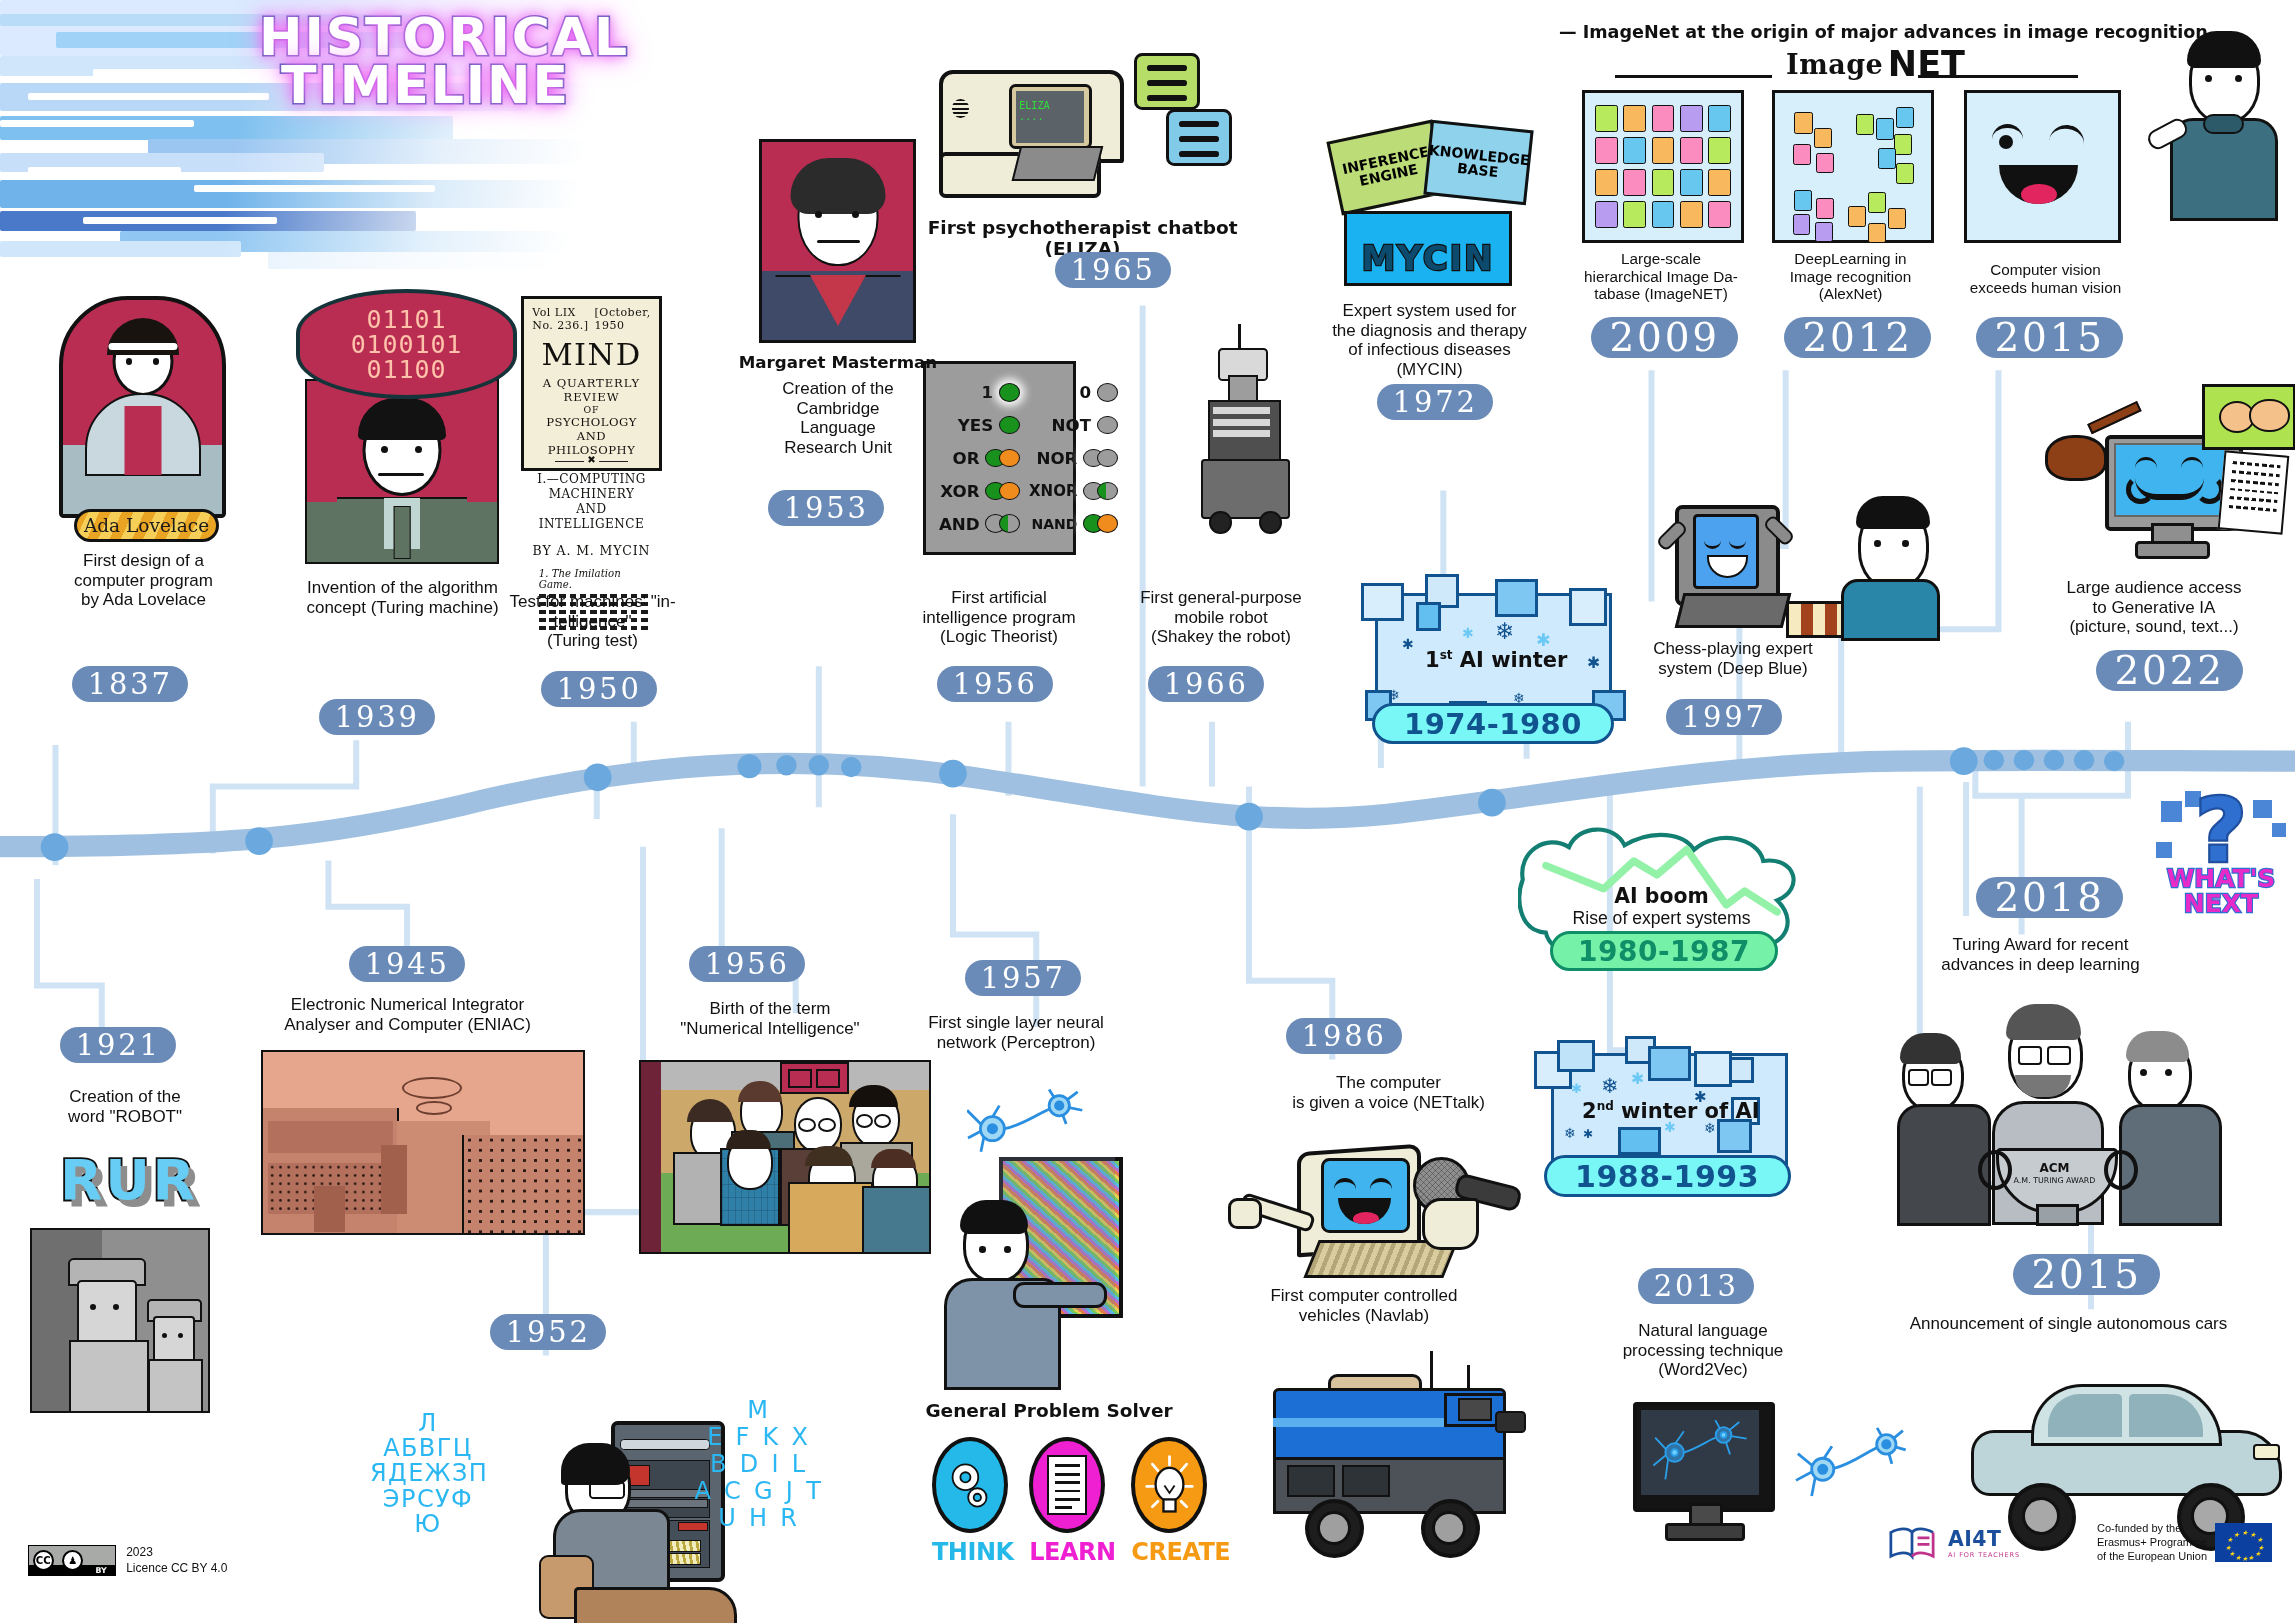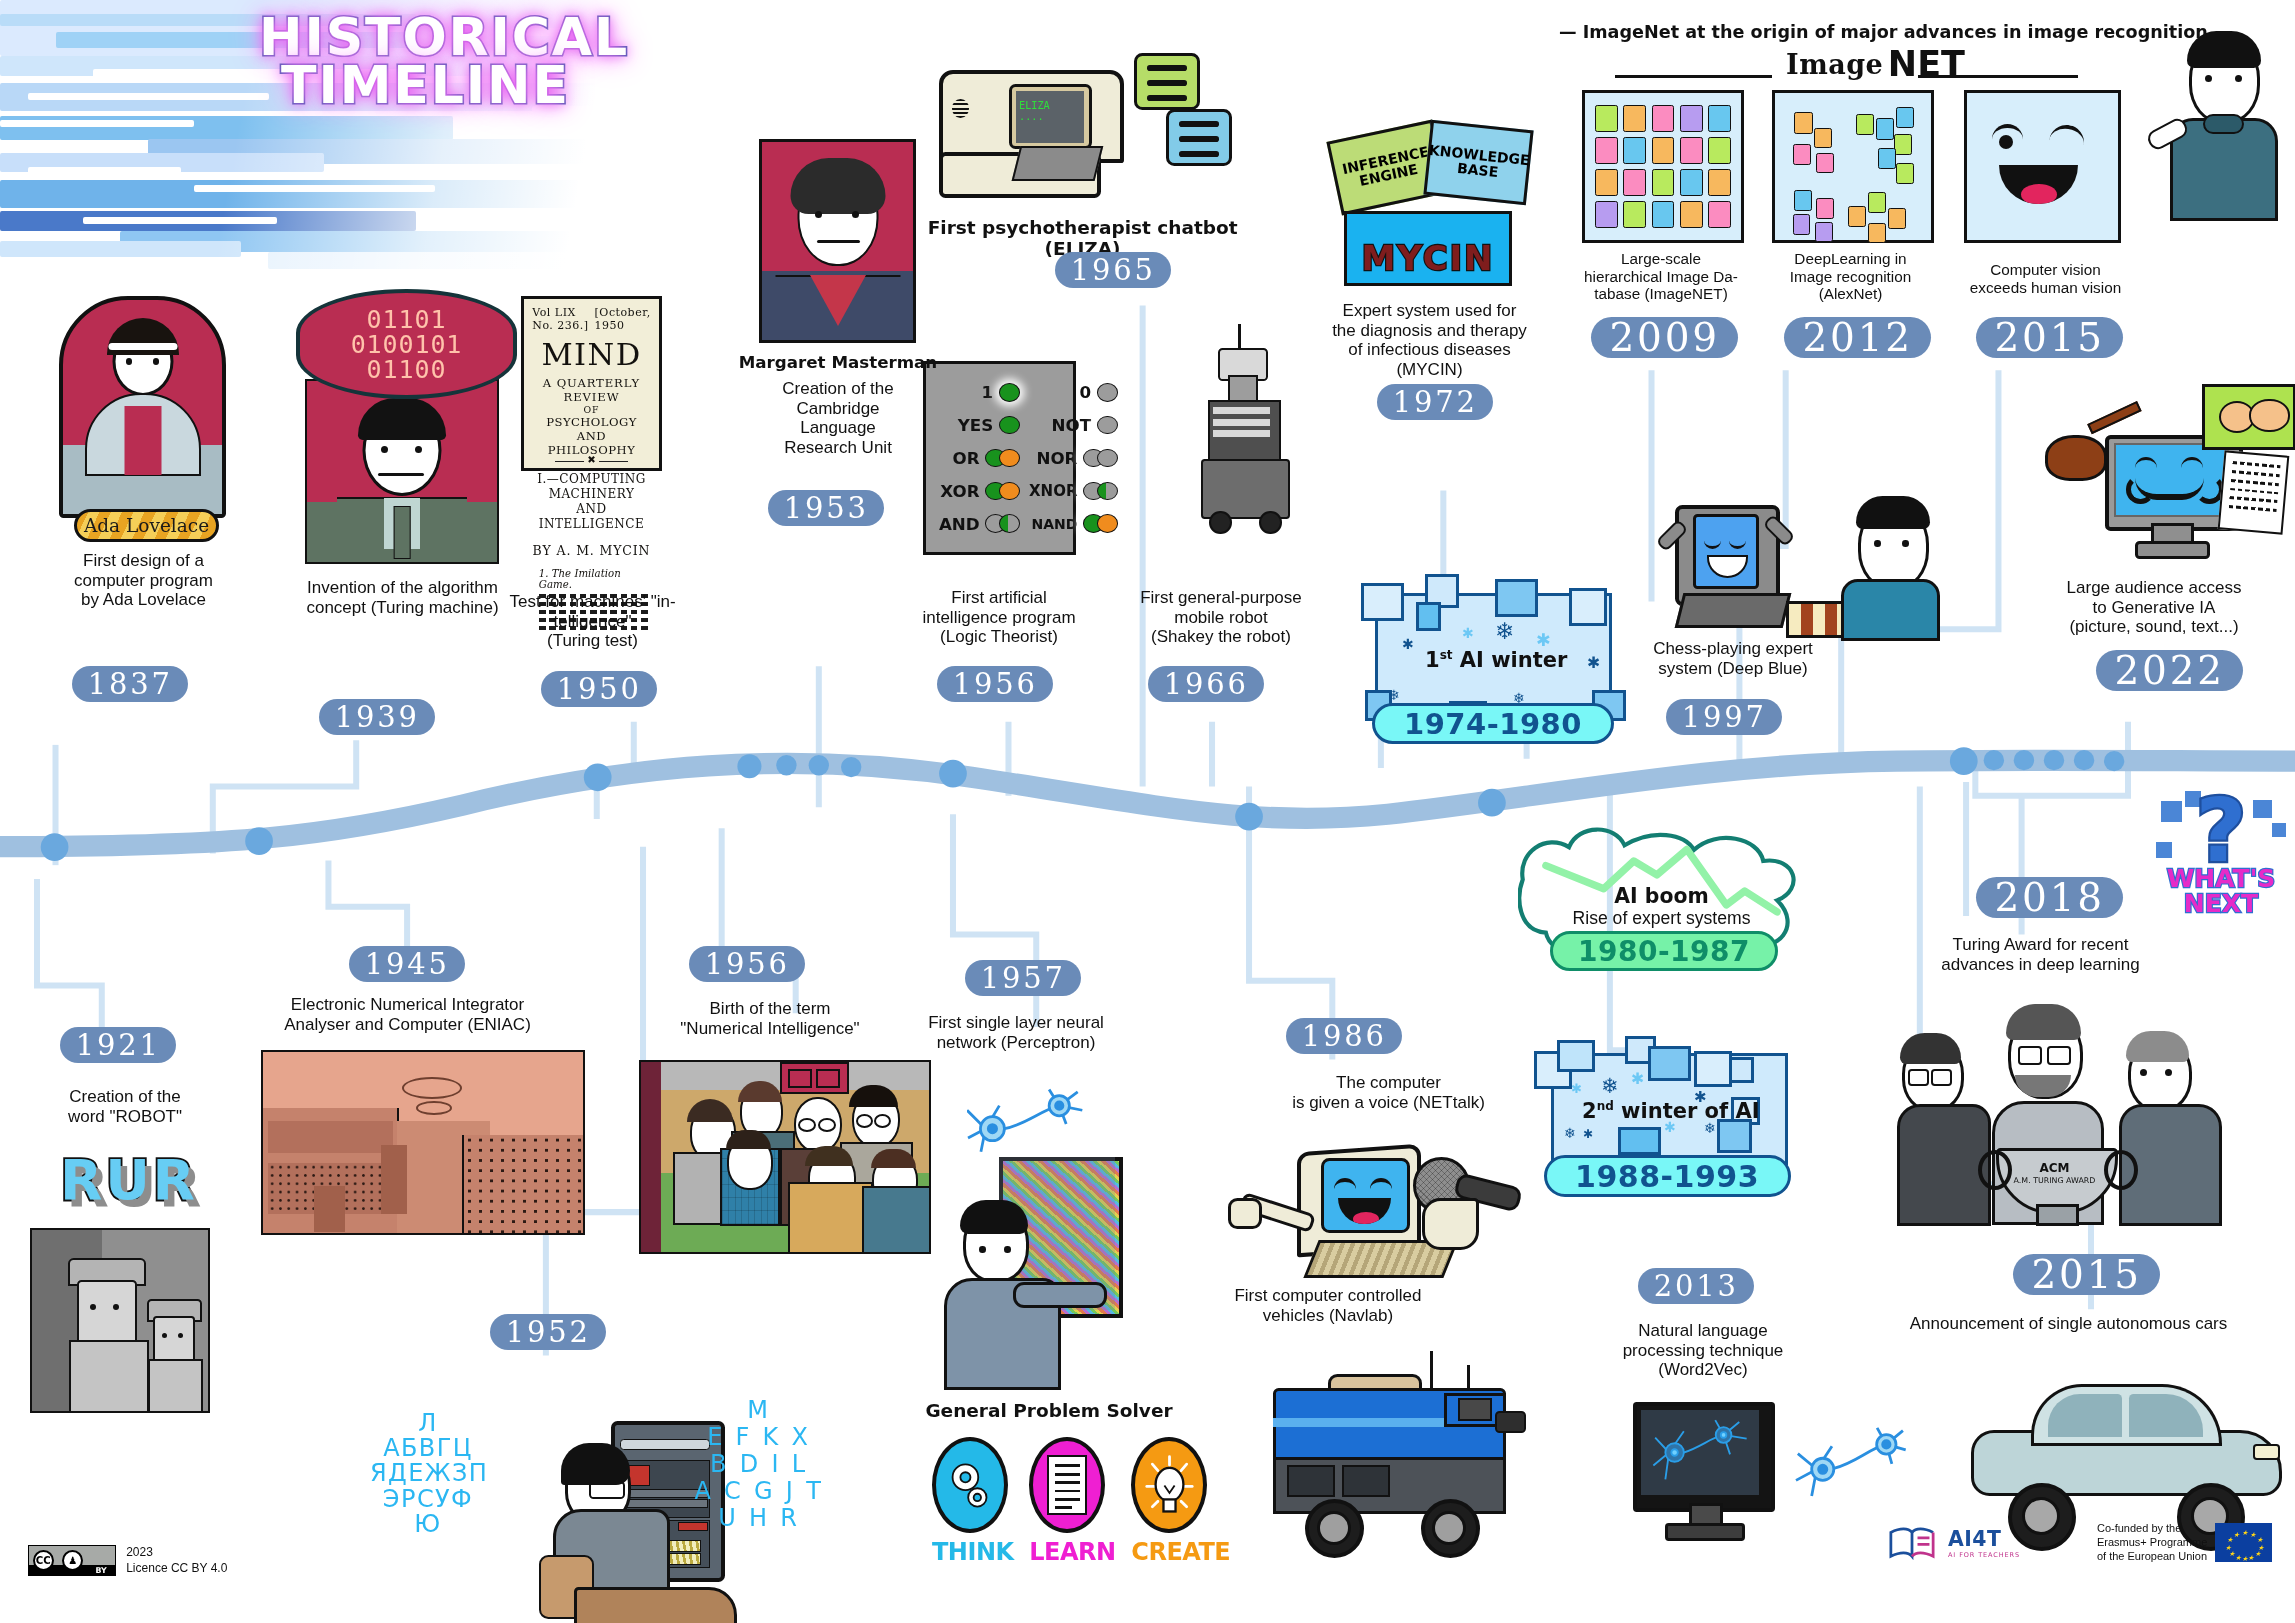--- a/index.html
+++ b/index.html
@@ -108,21 +108,21 @@
 
   
   .eliza{position:absolute;z-index:4;}
   .bub{position:absolute;border:3.7px solid #111;border-radius:8.3px;z-index:5;}
   .bub .ln{height:5.6px;background:#111;border-radius:2.8px;margin:10.2px 14px;}
 
   
   .mycin-card{position:absolute;border:3.2px solid #111;z-index:5;display:flex;align-items:center;justify-content:center;
      font-family:"DejaVu Sans",sans-serif;font-weight:bold;text-align:center;line-height:1.05;}
   .mycin-main{position:absolute;background:#1ab2f0;border:3.7px solid #111;z-index:5;display:flex;align-items:center;justify-content:center;}
-  .mycin-main span{font-family:"DejaVu Sans",sans-serif;font-weight:bold;font-size:34px;color:#7f1d1d;-webkit-text-stroke:2.3px #111;paint-order:stroke fill;letter-spacing:1.9px;margin-top:19px;}
+  .mycin-main span{font-family:"DejaVu Sans",sans-serif;font-weight:bold;font-size:34px;color:#0c4a6e;-webkit-text-stroke:2.3px #111;paint-order:stroke fill;letter-spacing:1.9px;margin-top:19px;}
 
   
   .shakey{position:absolute;z-index:4;}
 
   
   .in-head{position:absolute;font-family:"DejaVu Sans",sans-serif;font-weight:bold;font-size:17.6px;color:#111;white-space:nowrap;z-index:6;}
   .in-logo{position:absolute;z-index:6;display:flex;align-items:center;gap:4.6px;}
   .in-logo .im{font-family:"DejaVu Serif",serif;font-weight:bold;font-size:27px;color:#111;letter-spacing:0.5px;}
   .in-logo .net{font-family:"DejaVu Sans",sans-serif;font-weight:bold;font-size:35px;color:#111;}
   .in-rule{position:absolute;height:3.2px;background:#111;z-index:6;}
@@ -860,21 +860,21 @@
     </div>
     <div style="position:absolute;left:83px;top:111px;width:134px;height:32px;background:#d9cda0;border:3.7px solid #111;transform:skewX(-22deg);
       background-image:repeating-linear-gradient(90deg,#b5a678 0 4.6px,#d9cda0 4.6px 10.2px);"></div>
     <div style="position:absolute;left:11.6px;top:74px;width:69px;height:13px;background:#efecd8;border:3.2px solid #111;border-radius:7.4px;transform:rotate(18deg);"></div>
     <div style="position:absolute;left:0px;top:69px;width:28px;height:25px;background:#efecd8;border:3.2px solid #111;border-radius:9.3px;"></div>
     <div style="position:absolute;left:185px;top:28px;width:51px;height:51px;background:#8e8e8e;border:3.7px solid #111;border-radius:50%;
       background-image:repeating-linear-gradient(45deg,rgba(0,0,0,.25) 0 0.9px,transparent 0.9px 4.2px),repeating-linear-gradient(-45deg,rgba(0,0,0,.25) 0 0.9px,transparent 0.9px 4.2px);"></div>
     <div style="position:absolute;left:227px;top:51px;width:60px;height:19.4px;background:#3b3b3b;border:3.7px solid #111;border-radius:10.2px;transform:rotate(14deg);"></div>
     <div style="position:absolute;left:194px;top:69px;width:51px;height:46px;background:#efecd8;border:3.2px solid #111;border-radius:18.5px 4.6px 18.5px 18.5px;"></div>
   </div>
-  <div class="cap" style="left:1189px;top:1286px;width:278px;white-space:pre-line;">First computer controlled
+  <div class="cap" style="left:1225px;top:1286px;width:278px;white-space:pre-line;">First computer controlled
 vehicles (Navlab)</div>
   <div style="position:absolute;left:1245px;top:1342px;width:278px;height:194px;z-index:4;">
     <div style="position:absolute;left:83px;top:32px;width:88px;height:18.5px;background:#d9c39d;border:3.2px solid #111;border-radius:9.3px;"></div>
     <div style="position:absolute;left:185px;top:9.3px;width:3.2px;height:37px;background:#111;"></div>
     <div style="position:absolute;left:222px;top:23px;width:3.2px;height:28px;background:#111;"></div>
     <div style="position:absolute;left:28px;top:46px;width:227px;height:69px;background:#1c6fd4;border:3.7px solid #111;border-radius:5.6px 5.6px 0 0;"></div>
     <div style="position:absolute;left:28px;top:76px;width:227px;height:9.3px;background:#5ab0ee;"></div>
     <div style="position:absolute;left:199px;top:51px;width:56px;height:28px;background:#1c6fd4;border:3.2px solid #111;"></div>
     <div style="position:absolute;left:213px;top:56px;width:30px;height:18.5px;background:#484848;border:2.3px solid #111;"></div>
     <div style="position:absolute;left:250px;top:69px;width:27px;height:17.6px;background:#2e2e2e;border:2.8px solid #111;border-radius:4.6px;"></div>

